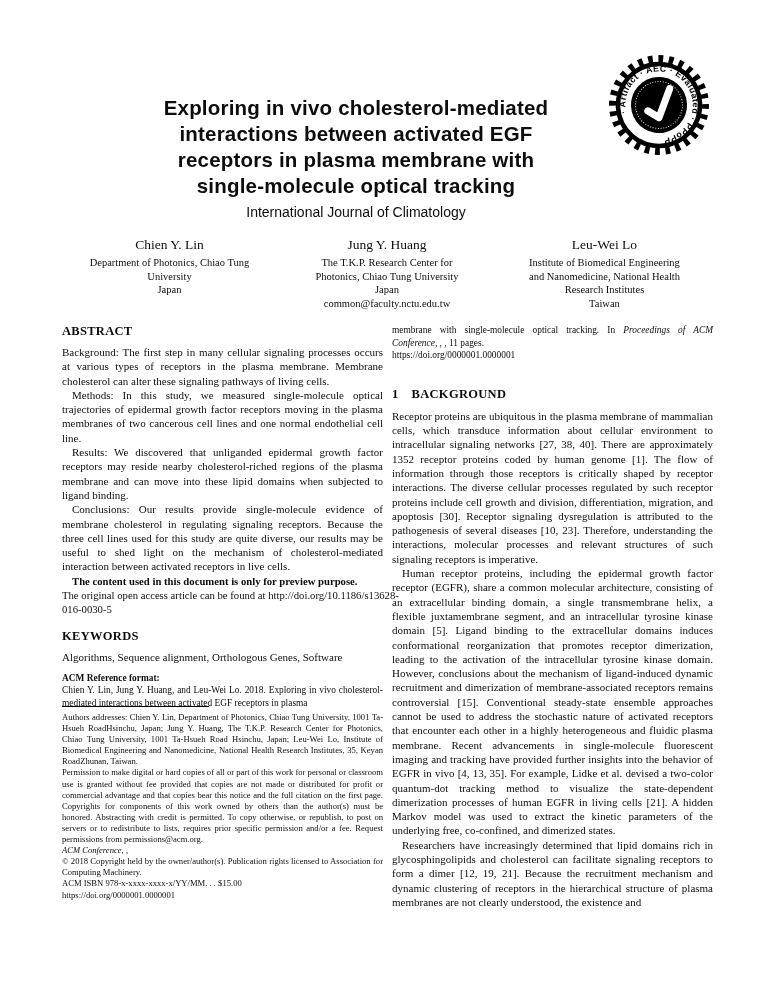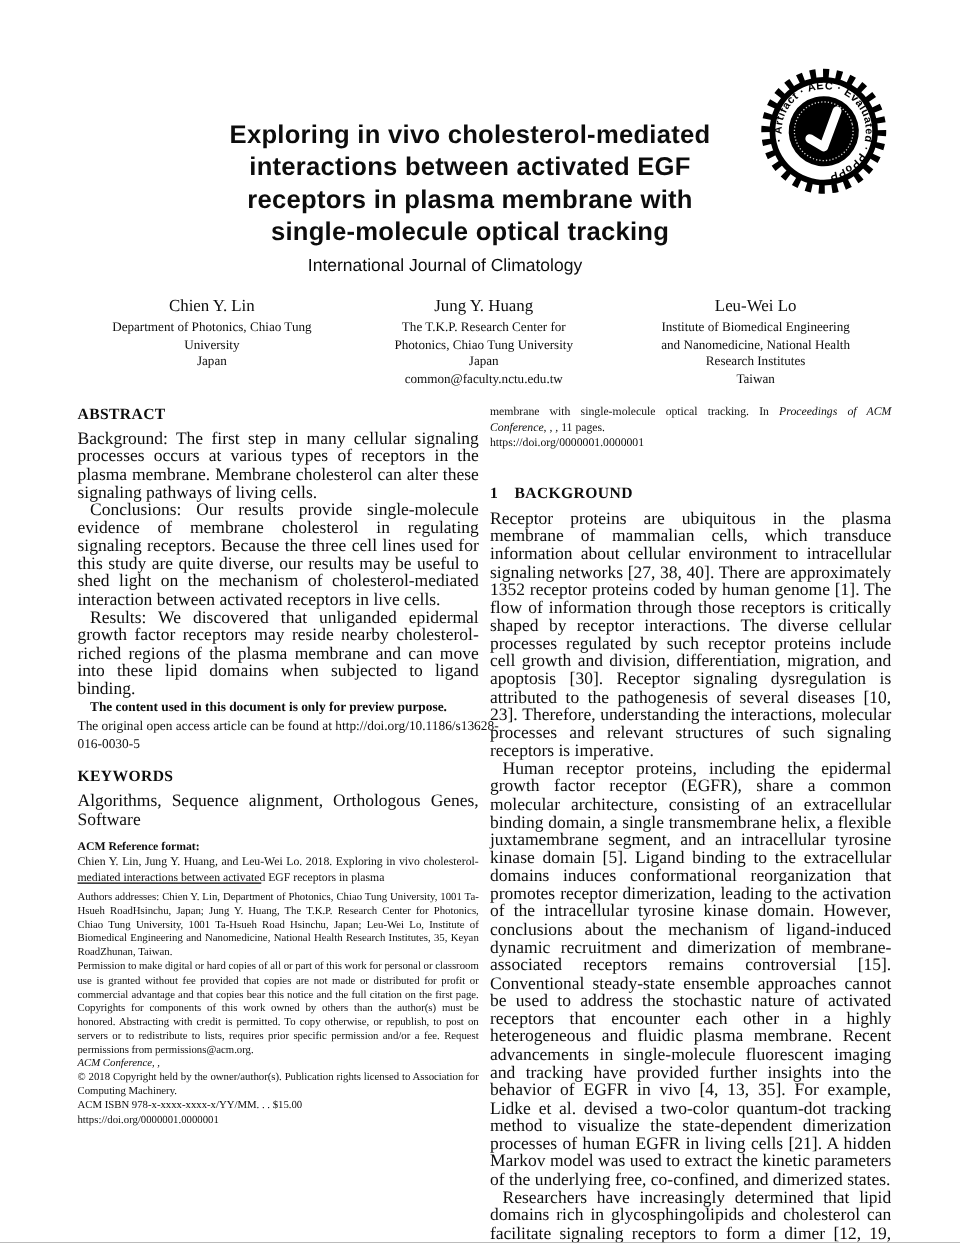--- a/index.html
+++ b/index.html
@@ -5,35 +5,35 @@
   html,body{margin:0;padding:0;background:#888;}
   .page{
     position:relative;width:768px;height:994px;background:#fff;color:#0d0d0d;
     font-family:"Liberation Serif","DejaVu Serif",serif;overflow:hidden;margin:0 auto;
   }
   
   .badge{position:absolute;left:608px;top:54px;width:102px;height:102px;transform:rotate(-14deg);}
   
   .title-block{position:absolute;top:95px;left:0;width:712px;text-align:center;
     font-family:"Liberation Sans","DejaVu Sans",sans-serif;font-weight:bold;
-    font-size:20.5px;line-height:26px;letter-spacing:.2px;padding-left:20px;}
+    font-size:20.5px;line-height:26px;letter-spacing:.2px;}
   .journal{position:absolute;top:204px;left:0;width:712px;text-align:center;
     font-family:"Liberation Sans","DejaVu Sans",sans-serif;font-size:14px;}
   
   .authors{position:absolute;top:237px;left:62px;width:650px;display:flex;justify-content:space-between;}
   .author{width:215px;text-align:center;}
   .author .name{font-size:13.5px;margin-bottom:3px;}
   .author .affil{font-size:10.5px;line-height:13.5px;}
   
   .col{position:absolute;top:324px;width:321px;}
   .col-left{left:62px;}
   .col-right{left:392px;}
   h2.sec{font-size:12.5px;font-weight:bold;margin:0 0 6px 0;letter-spacing:.3px;font-family:Liberation Serif, serif;}
   h2.sec.mt{margin-top:12px;}
-  p.body{font-size:14px;line-height:14.3px;text-align:justify;margin:0;}
+  p.body{font-size:11px;line-height:14.3px;text-align:justify;margin:0;}
   p.body.indent{text-indent:10px;}
   .line{font-size:10.7px;line-height:14.3px;white-space:nowrap;}
   .line.indent{text-indent:10px;font-weight:bold;}
   .acmref-label{font-size:9.4px;font-weight:bold;margin-top:9px;margin-bottom:1px;}
   .acmref{font-size:9.4px;line-height:12.6px;text-align:justify;margin:0;}
   .refcont{font-size:9.4px;line-height:12.6px;text-align:justify;margin:0;}
   .refcont .it,.it{font-style:italic;}
   .doi-line{font-size:9.4px;line-height:12.6px;margin:0;}
   .sec-head{display:flex;gap:13px;font-size:12.5px;font-weight:bold;margin:25px 0 7px 0;letter-spacing:.3px;}
   
@@ -91,22 +91,23 @@
       <div class="affil">Institute of Biomedical Engineering</div>
       <div class="affil">and Nanomedicine, National Health</div>
       <div class="affil">Research Institutes</div>
       <div class="affil">Taiwan</div>
     </div>
   </div>
 
   <div class="col col-left">
     <h2 class="sec">ABSTRACT</h2>
     <p class="body">Background: The first step in many cellular signaling processes occurs at various types of receptors in the plasma membrane. Membrane cholesterol can alter these signaling pathways of living cells.</p>
+    <p class="body indent">Methods: In this study, we measured single-molecule optical trajectories of epidermal growth factor receptors moving in the plasma membranes of two cancerous cell lines and one normal endothelial cell line.</p>
+    <p class="body indent">Results: We discovered that unliganded epidermal growth factor receptors may reside nearby cholesterol-riched regions of the plasma membrane and can move into these lipid domains when subjected to ligand binding.</p>
     <p class="body indent">Conclusions: Our results provide single-molecule evidence of membrane cholesterol in regulating signaling receptors. Because the three cell lines used for this study are quite diverse, our results may be useful to shed light on the mechanism of cholesterol-mediated interaction between activated receptors in live cells.</p>
-    <p class="body indent">Results: We discovered that unliganded epidermal growth factor receptors may reside nearby cholesterol-riched regions of the plasma membrane and can move into these lipid domains when subjected to ligand binding.</p>
     <div class="line indent">The content used in this document is only for preview purpose.</div>
     <div class="line">The original open access article can be found at http://doi.org/10.1186/s13628-</div>
     <div class="line">016-0030-5</div>
     <h2 class="sec mt">KEYWORDS</h2>
     <p class="body">Algorithms, Sequence alignment, Orthologous Genes, Software</p>
     <div class="acmref-label">ACM Reference format:</div>
     <p class="acmref">Chien Y. Lin, Jung Y. Huang, and Leu-Wei Lo. 2018. Exploring in vivo cholesterol-mediated interactions between activated EGF receptors in plasma</p>
   </div>
 
   <div class="footnote">

